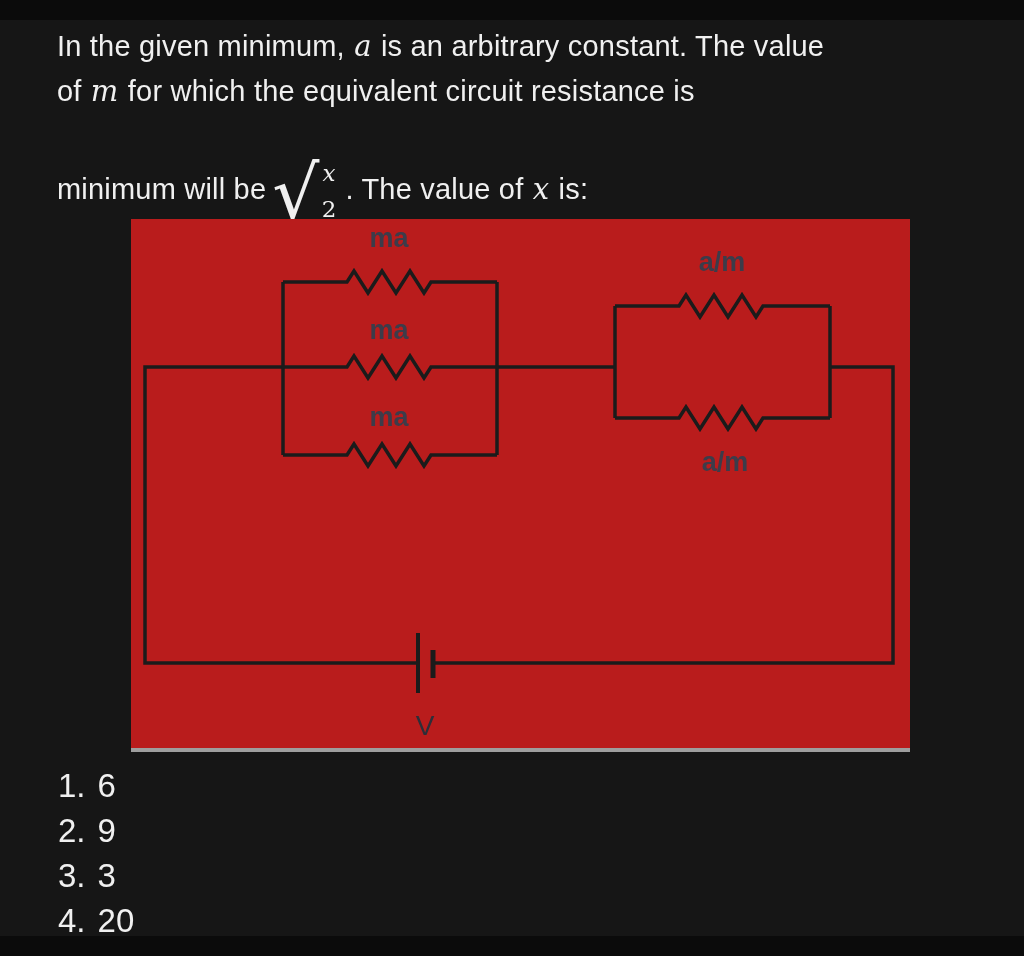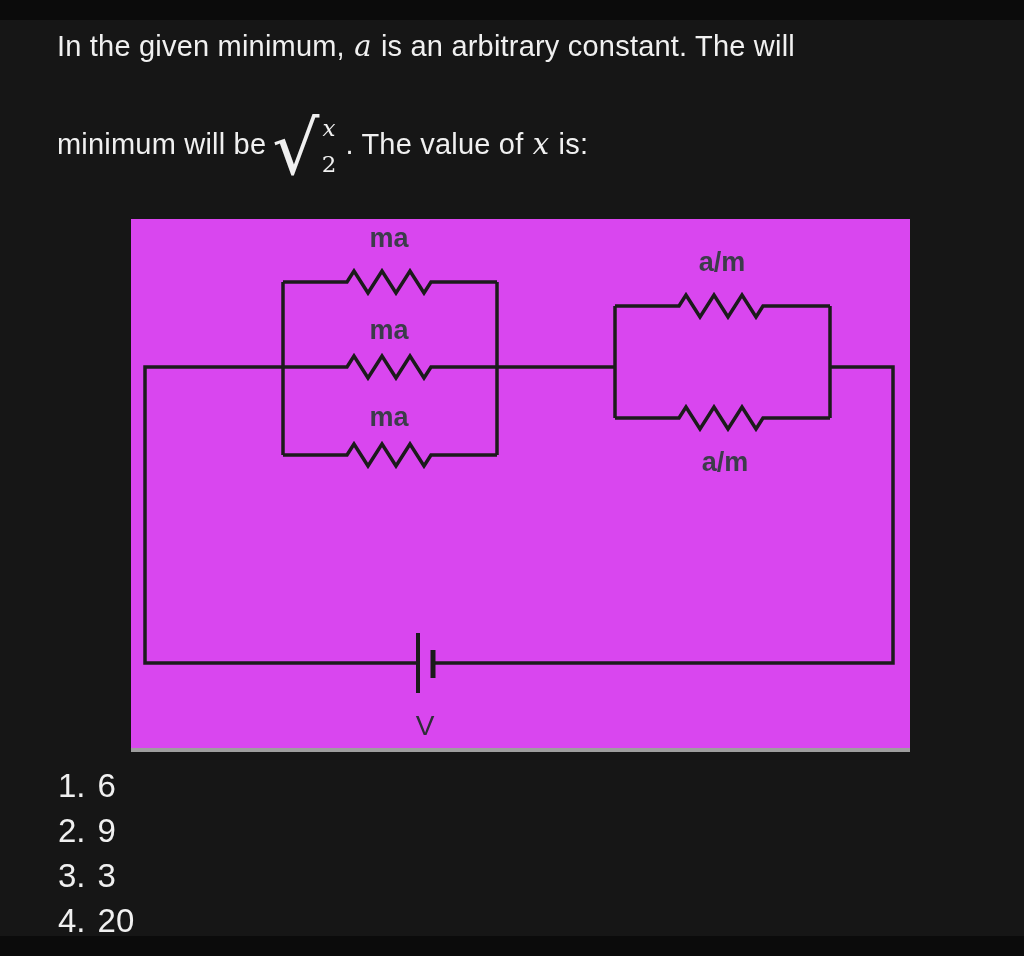--- a/index.html
+++ b/index.html
@@ -60,21 +60,21 @@
     transform: translateY(2px);
   }
   .root-frac .num { font-style: italic; margin-bottom: 13px; }
   .after-root { margin-left: 9px; text-align: center; }
 
   
   .panel {
     position: absolute;
     left: 131px; top: 219px;
     width: 779px; height: 533px;
-    background: #d946ef;
+    background: #b91c1c;
     border-bottom: 4px solid #9e9e9e;
   }
   .panel svg { display: block; width: 779px; height: 533px; }
   .wire { stroke: #1b1b1b; stroke-width: 3.5; fill: none; }
   .plate-long { stroke: #1b1b1b; stroke-width: 4; fill: none; }
   .plate-short { stroke: #1b1b1b; stroke-width: 5; fill: none; }
   .rlabel {
     font-family: "Liberation Sans", sans-serif;
     font-size: 27px;
     font-weight: 600;
@@ -103,21 +103,22 @@
   }
   .option-row .val { margin-left: 12px; }
 </style>
 </head>
 <body>
 
 <div class="letterbox top"></div>
 <div class="letterbox bottom"></div>
 
 <div class="question">
-  <div><span>In the given minimum, </span><span class="mathvar">a</span><span> is an arbitrary constant. The will</span></div>
+  <div><span>In the given minimum, </span><span class="mathvar">a</span><span> is an arbitrary constant. The value</span></div>
+  <div><span>of </span><span class="mathvar">m</span><span> for which the equivalent circuit resistance is</span></div>
   <div class="q-line3">
     <span>minimum will be</span>
     <span class="sqrt">
       <span class="radical-glyph">√</span>
       <span class="root-frac">
         <span class="num">x</span>
         <span class="den">2</span>
       </span>
     </span>
     <span class="after-root"><span>. The value of </span><span class="mathvar">x</span><span> is:</span></span>

